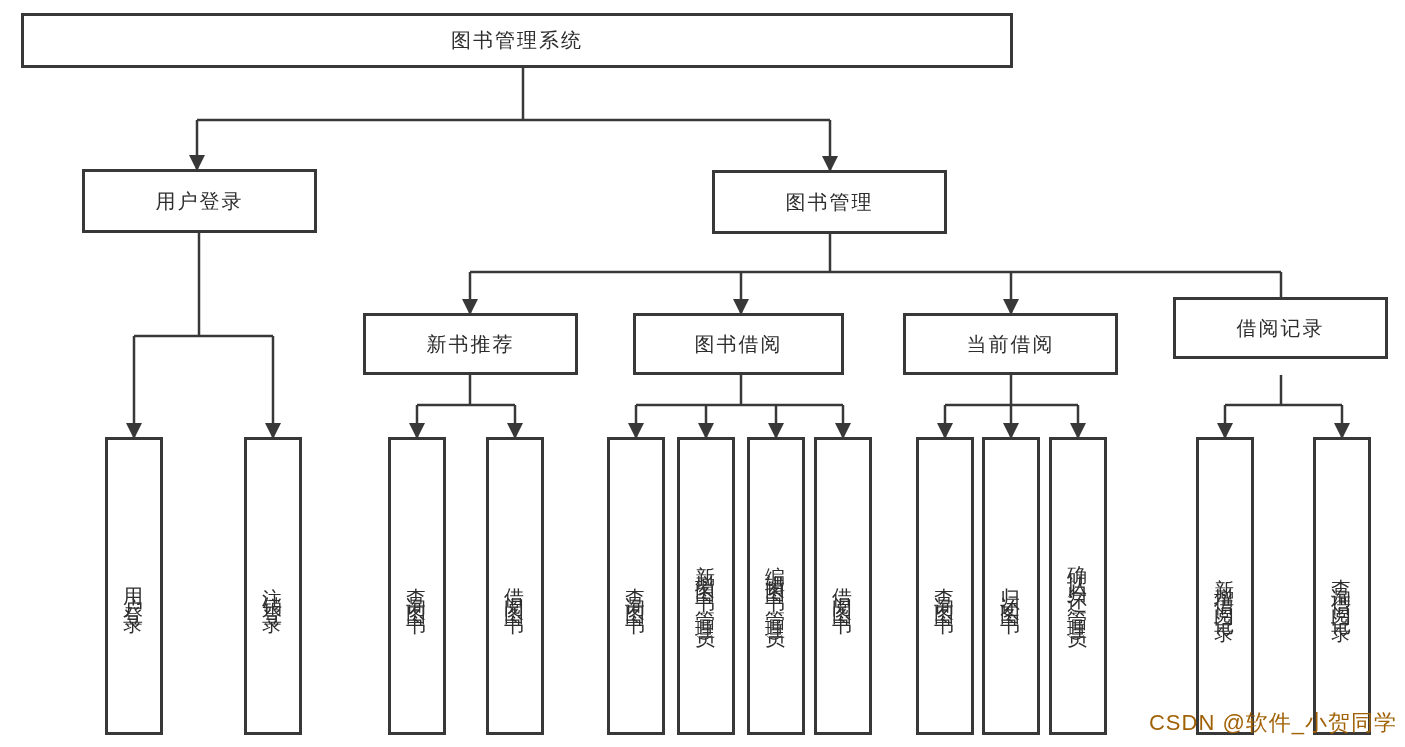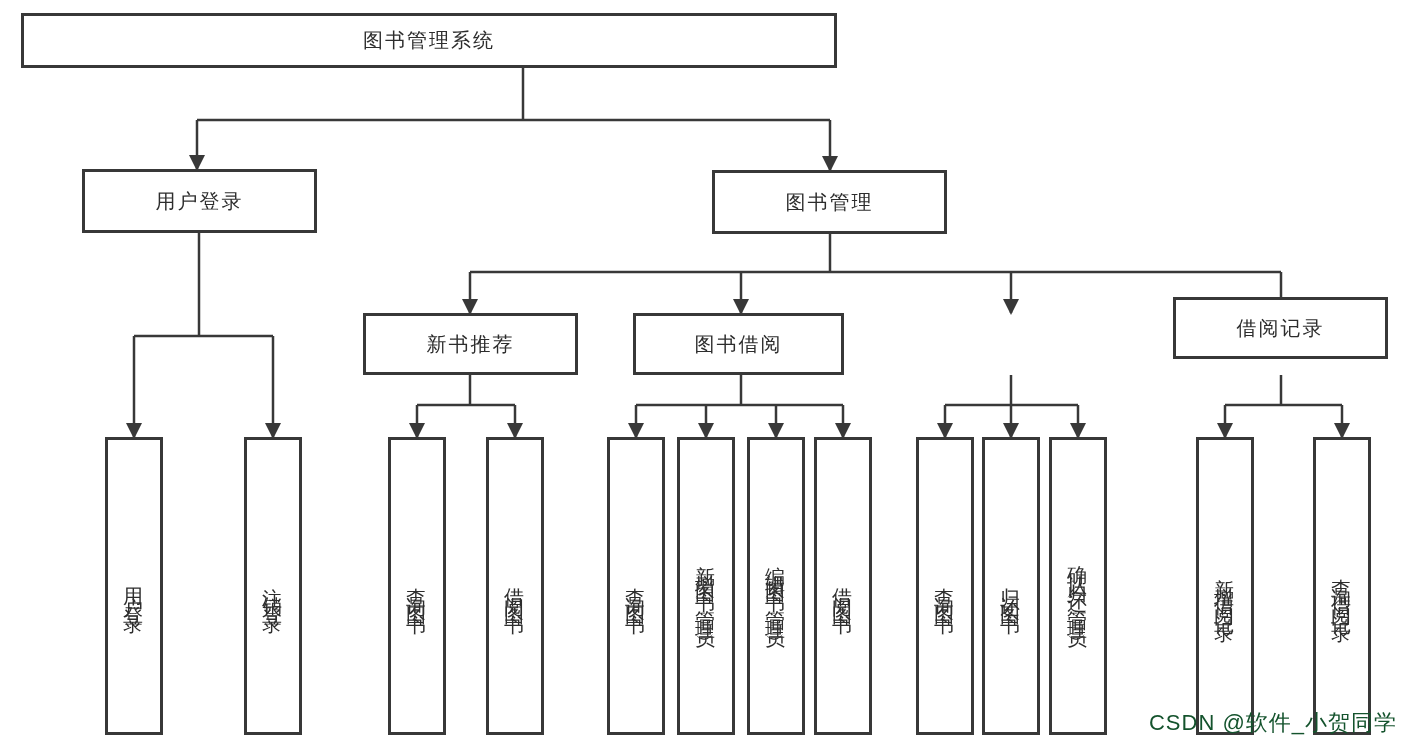--- a/index.html
+++ b/index.html
@@ -45,21 +45,21 @@
     text-orientation: mixed;
     letter-spacing: 9px;
     white-space: nowrap;
     transform: translateY(4px);
   }
   .watermark {
     position: absolute;
     right: 8px;
     bottom: 9px;
     font-size: 22px;
-    color: #14532d;
+    color: #a16207;
     letter-spacing: 1px;
     z-index: 3;
   }
 </style>
 </head>
 <body>
 
 <div class="stage">
 
   <svg class="wires" viewBox="0 0 1405 747" xmlns="http://www.w3.org/2000/svg">
@@ -105,36 +105,39 @@
       <path d="M1011,405 L1011,437" marker-end="url(#arrow)"></path>
       <path d="M1078,405 L1078,437" marker-end="url(#arrow)"></path>
 
       <path d="M1281,375 L1281,405"></path>
       <path d="M1225,405 L1342,405"></path>
       <path d="M1225,405 L1225,437" marker-end="url(#arrow)"></path>
       <path d="M1342,405 L1342,437" marker-end="url(#arrow)"></path>
     </g>
   </svg>
 
-  <div class="box" style="left:21px; top:13px; width:816px; height:55px">
+  <div class="box" style="left:21px; top:13px; width:992px; height:55px">
     <span>图书管理系统</span>
   </div>
 
   <div class="box" style="left:82px; top:169px; width:235px; height:64px">
     <span>用户登录</span>
   </div>
   <div class="box" style="left:363px; top:313px; width:215px; height:62px">
     <span>新书推荐</span>
   </div>
 
   <div class="box" style="left:712px; top:170px; width:235px; height:64px">
     <span>图书管理</span>
   </div>
   <div class="box" style="left:633px; top:313px; width:211px; height:62px">
     <span>图书借阅</span>
+  </div>
+  <div class="box" style="left:903px; top:313px; width:215px; height:62px">
+    <span>当前借阅</span>
   </div>
   <div class="box" style="left:1173px; top:297px; width:215px; height:62px">
     <span>借阅记录</span>
   </div>
 
   <div class="box vert" style="left:105px; top:437px">
     <span>用户登录</span>
   </div>
   <div class="box vert" style="left:244px; top:437px">
     <span>注销登录</span>

